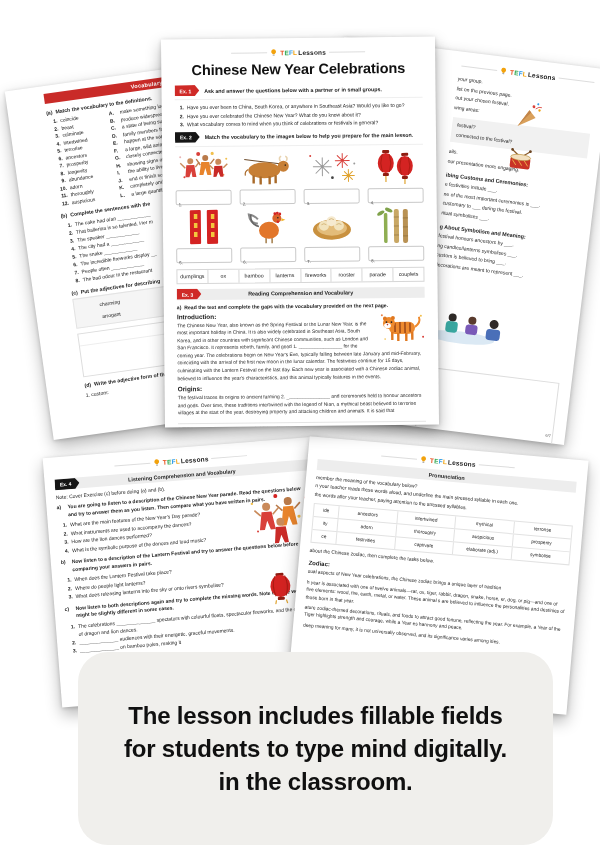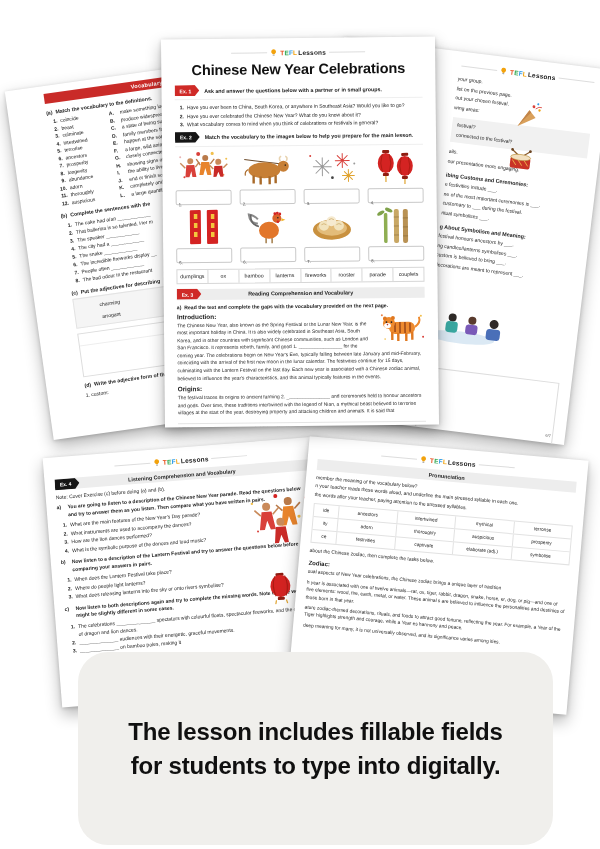--- a/index.html
+++ b/index.html
@@ -756,16 +756,17 @@
     <div class="zp">sual aspects of New Year celebrations, the Chinese zodiac brings a unique layer of tradition</div>
         <div class="zp">h year is associated with one of twelve animals—rat, ox, tiger, rabbit, dragon, snake, horse, er, dog, or pig—and one of five elements: wood, fire, earth, metal, or water. These animal s are believed to influence the personalities and destinies of those born in that year.</div>
         <div class="zp">ature zodiac-themed decorations, rituals, and foods to attract good fortune, reflecting the year. For example, a Year of the Tiger highlights strength and courage, while a Year es harmony and peace.</div>
         <div class="zp">deep meaning for many, it is not universally observed, and its significance varies among ities.</div>
       </div>
   </div>
 
   <div class="promo">
 
   <div class="promo-line">The lesson includes fillable fields</div>
-      <div class="promo-line">for students to type into digitally.</div>
+      <div class="promo-line">for students to type mind digitally.</div>
+      <div class="promo-line">in the classroom.</div>
     </div>
 
 </div>
 
 </body></html>

